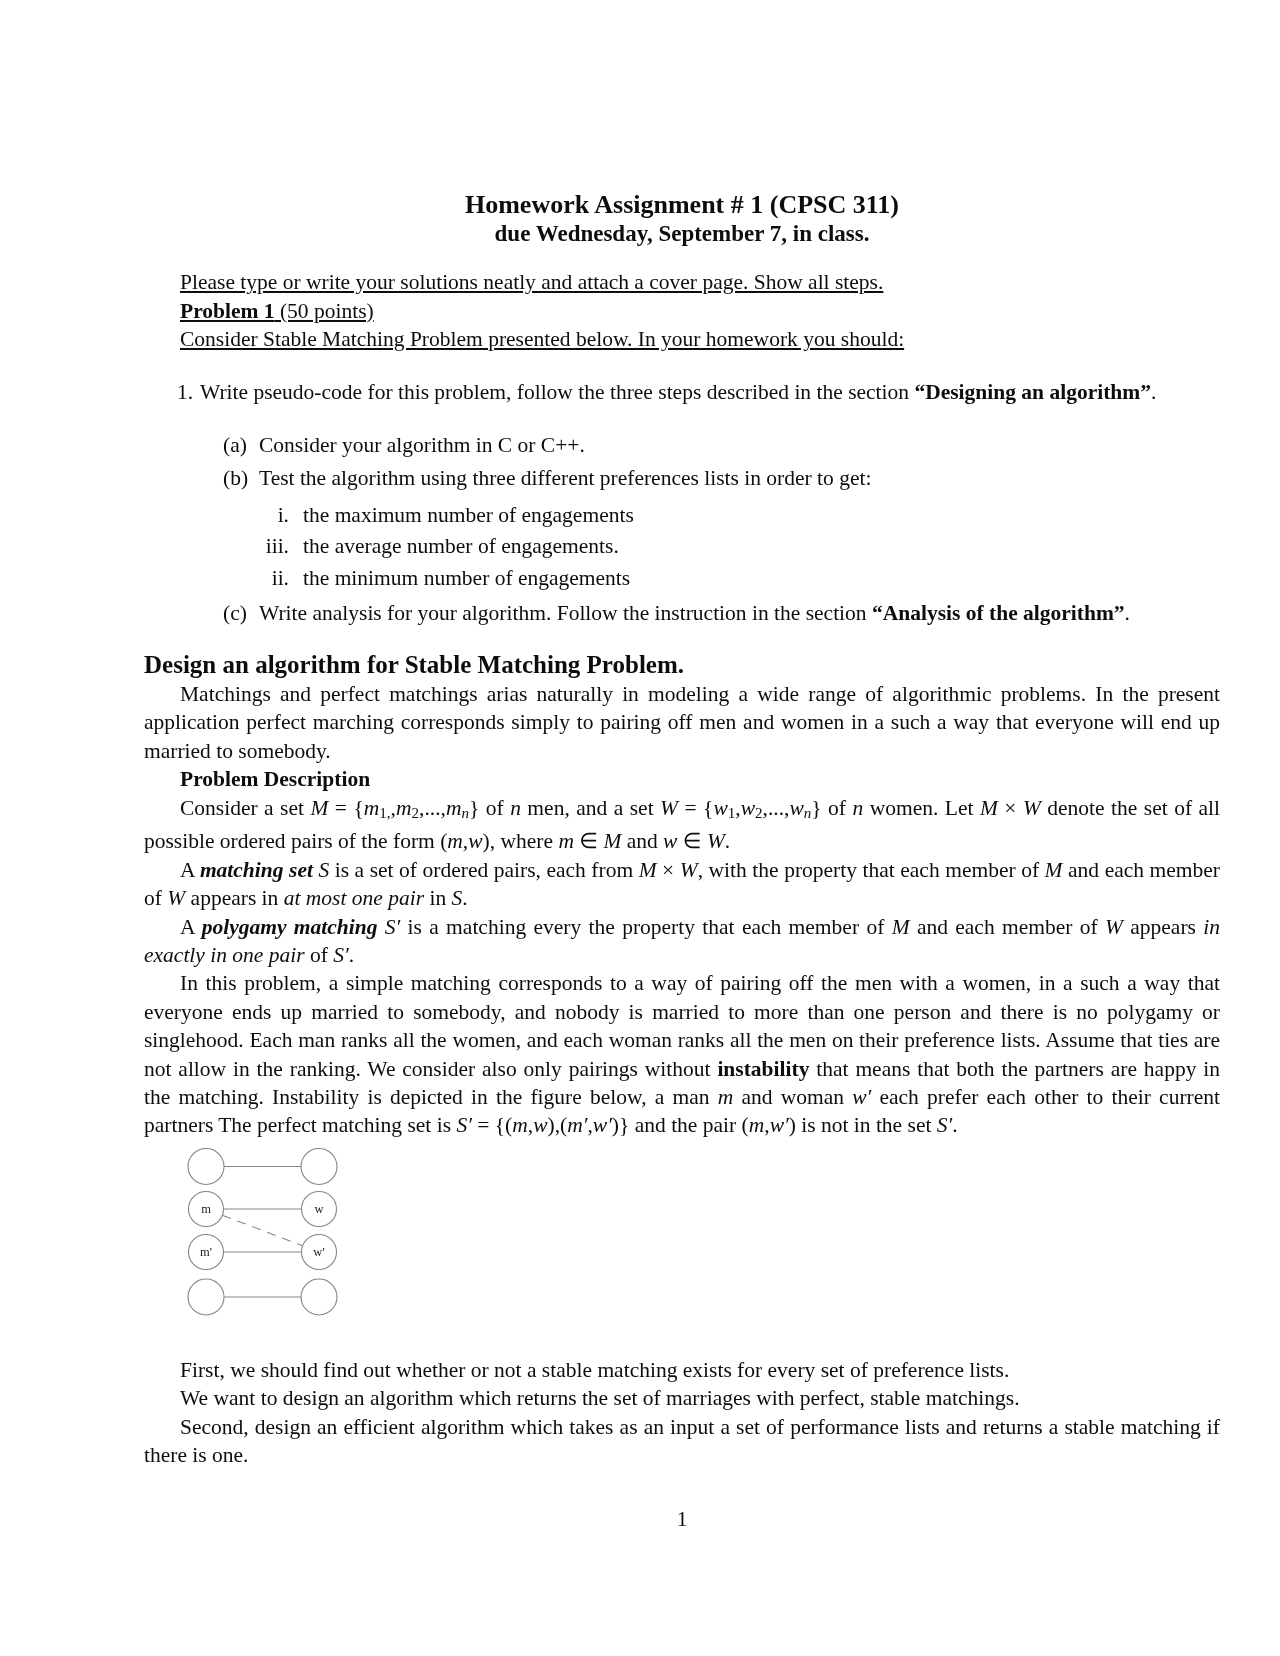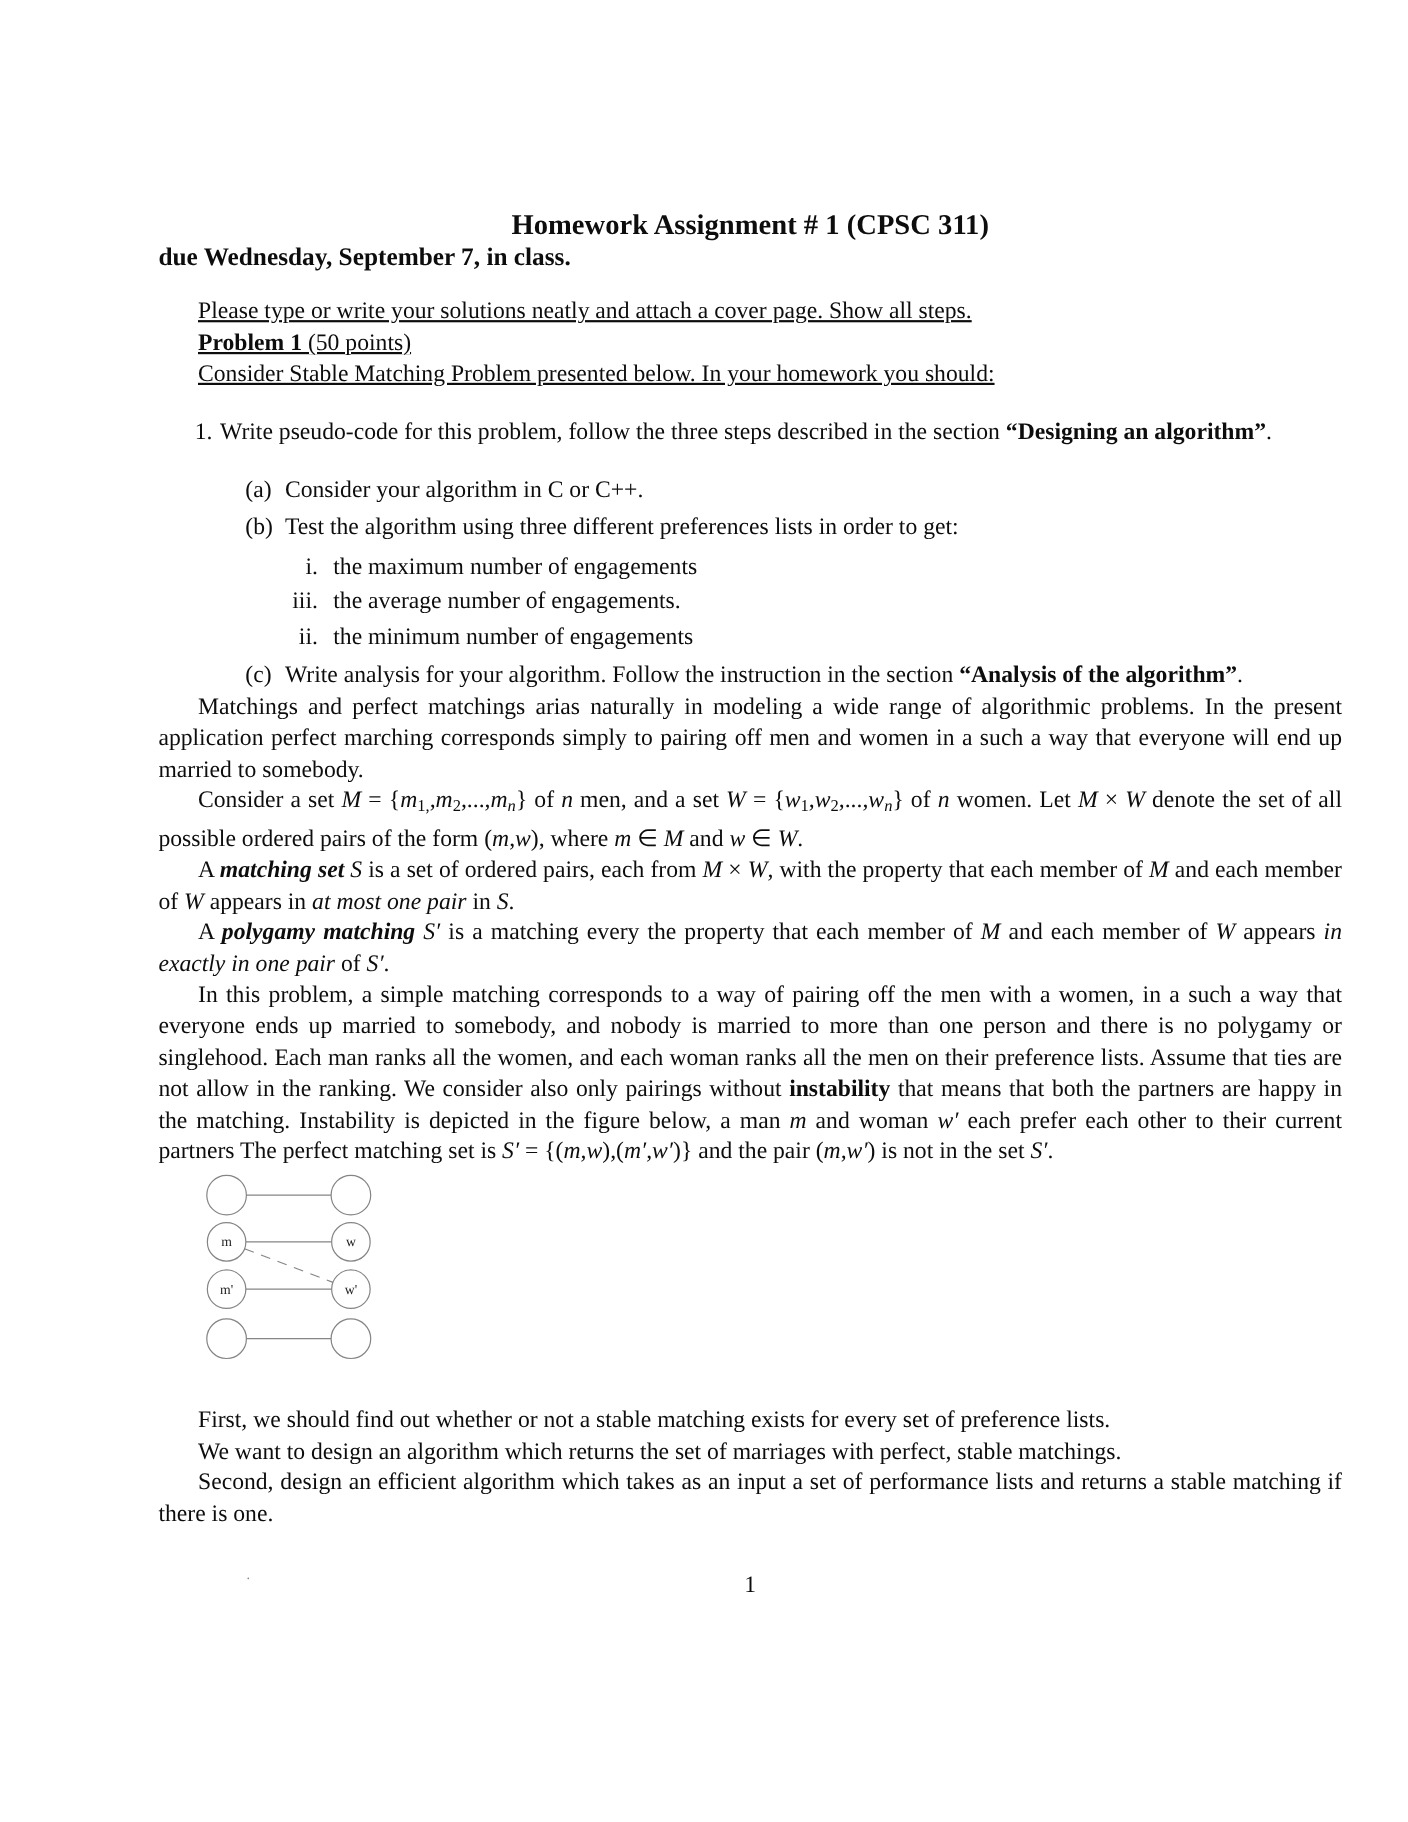--- a/index.html
+++ b/index.html
@@ -12,21 +12,21 @@
     font-size:21.5px;
     line-height:28.4px;
     box-sizing:border-box;
     padding:190px 60px 0 144px;
     overflow:hidden;
   }
   .b{font-weight:bold;}
   .i{font-style:italic;}
   .sub{font-size:0.7em;vertical-align:-0.22em;}
   .doc-title{text-align:center;font-weight:bold;font-size:26px;line-height:29px;}
-  .doc-subtitle{font-weight:bold;font-size:23px;line-height:29px;}
+  .doc-subtitle{text-align:center;font-weight:bold;font-size:23px;line-height:29px;}
   .intro{margin-top:20px;line-height:28.5px;text-decoration:underline;}
   .ind{text-indent:36px;}
   p{margin:0;text-align:justify;}
   .intro div{padding-left:36px;}
   .enum1{margin-top:24px;position:relative;padding-left:56px;line-height:29px;text-align:justify;}
   .enum1 .num{position:absolute;left:33px;}
   .sub-item{position:relative;padding-left:115px;line-height:28.5px;text-align:justify;}
   .sub-item .lab{position:absolute;left:79px;}
   .sub-a{margin-top:24px;}
   .sub-b{margin-top:5px;}
@@ -88,23 +88,25 @@
       <span class="rlab">ii.</span>
       <span>the minimum number of engagements</span>
     </div>
   </div>
 
   <div class="sub-item sub-c">
     <span class="lab">(c)</span>
     <span><span>Write analysis for your algorithm. Follow the instruction in the section </span><span class="b">“Analysis of the algorithm”</span><span>.</span></span>
   </div>
 
+  <div class="section-heading">Design an algorithm for Stable Matching Problem.</div>
 
   <div class="body-paras">
     <p class="ind">Matchings and perfect matchings arias naturally in modeling a wide range of algorithmic problems. In the present application perfect marching corresponds simply to pairing off men and women in a such a way that everyone will end up married to somebody.</p>
+    <p class="ind subhead">Problem Description</p>
     <p class="ind"><span>Consider a set </span><span class="i">M</span><span> = {</span><span class="i">m</span><span class="sub">1,</span><span>,</span><span class="i">m</span><span class="sub">2</span><span>,...,</span><span class="i">m</span><span class="i sub">n</span><span>} of </span><span class="i">n</span><span> men, and a set </span><span class="i">W</span><span> = {</span><span class="i">w</span><span class="sub">1</span><span>,</span><span class="i">w</span><span class="sub">2</span><span>,...,</span><span class="i">w</span><span class="i sub">n</span><span>} of </span><span class="i">n</span><span> women. Let </span><span class="i">M</span><span> × </span><span class="i">W</span><span> denote the set of all possible ordered pairs of the form (</span><span class="i">m</span><span>,</span><span class="i">w</span><span>), where </span><span class="i">m</span><span> ∈ </span><span class="i">M</span><span> and </span><span class="i">w</span><span> ∈ </span><span class="i">W</span><span>.</span></p>
     <p class="ind"><span>A </span><span class="b i">matching set </span><span class="i">S</span><span> is a set of ordered pairs, each from </span><span class="i">M</span><span> × </span><span class="i">W</span><span>, with the property that each member of </span><span class="i">M</span><span> and each member of </span><span class="i">W</span><span> appears in </span><span class="i">at most one pair</span><span> in </span><span class="i">S</span><span>.</span></p>
     <p class="ind"><span>A </span><span class="b i">polygamy matching </span><span class="i">S′</span><span> is a matching every the property that each member of </span><span class="i">M</span><span> and each member of </span><span class="i">W</span><span> appears </span><span class="i">in exactly in one pair</span><span> of </span><span class="i">S′</span><span>.</span></p>
     <p class="ind"><span>In this problem, a simple matching corresponds to a way of pairing off the men with a women, in a such a way that everyone ends up married to somebody, and nobody is married to more than one person and there is no polygamy or singlehood. Each man ranks all the women, and each woman ranks all the men on their preference lists. Assume that ties are not allow in the ranking. We consider also only pairings without </span><span class="b">instability</span><span> that means that both the partners are happy in the matching. Instability is depicted in the figure below, a man </span><span class="i">m</span><span> and woman </span><span class="i">w′</span><span> each prefer each other to their current partners The perfect matching set is </span><span class="i">S′</span><span> = {(</span><span class="i">m</span><span>,</span><span class="i">w</span><span>),(</span><span class="i">m′</span><span>,</span><span class="i">w′</span><span>)} and the pair (</span><span class="i">m</span><span>,</span><span class="i">w′</span><span>) is not in the set </span><span class="i">S′</span><span>.</span></p>
   </div>
 
   <svg class="fig" width="160" height="176" viewBox="0 0 160 176">
     <g>
       <circle cx="20" cy="19.5" r="18"></circle>
       <circle cx="133" cy="19.5" r="18"></circle>

